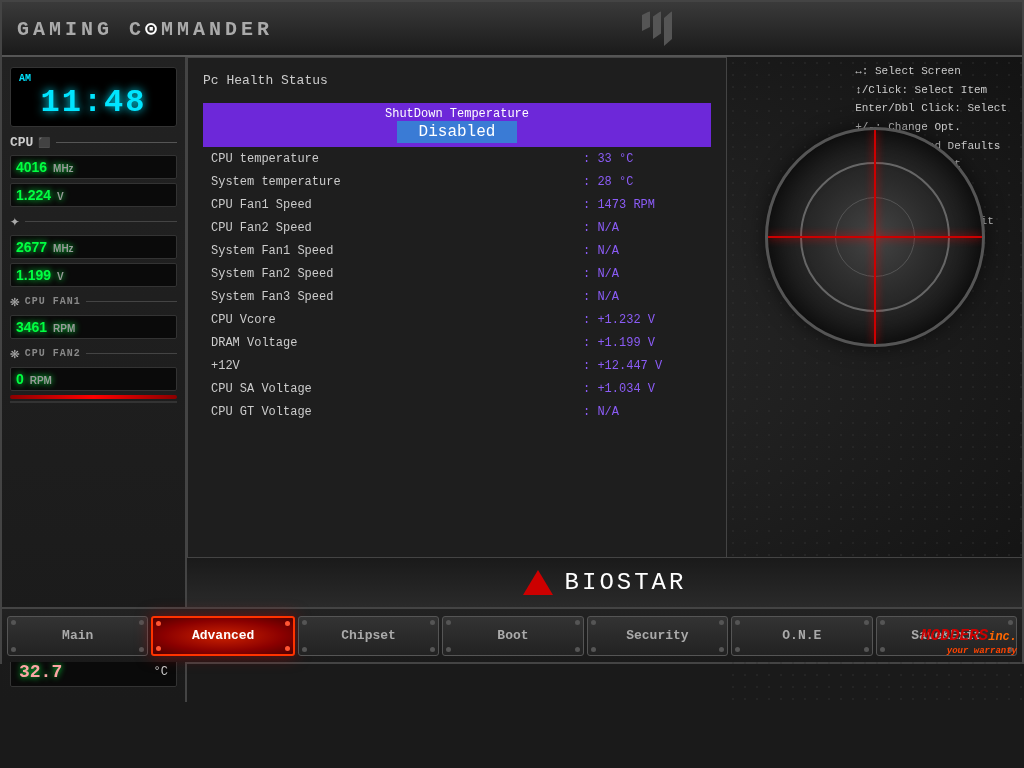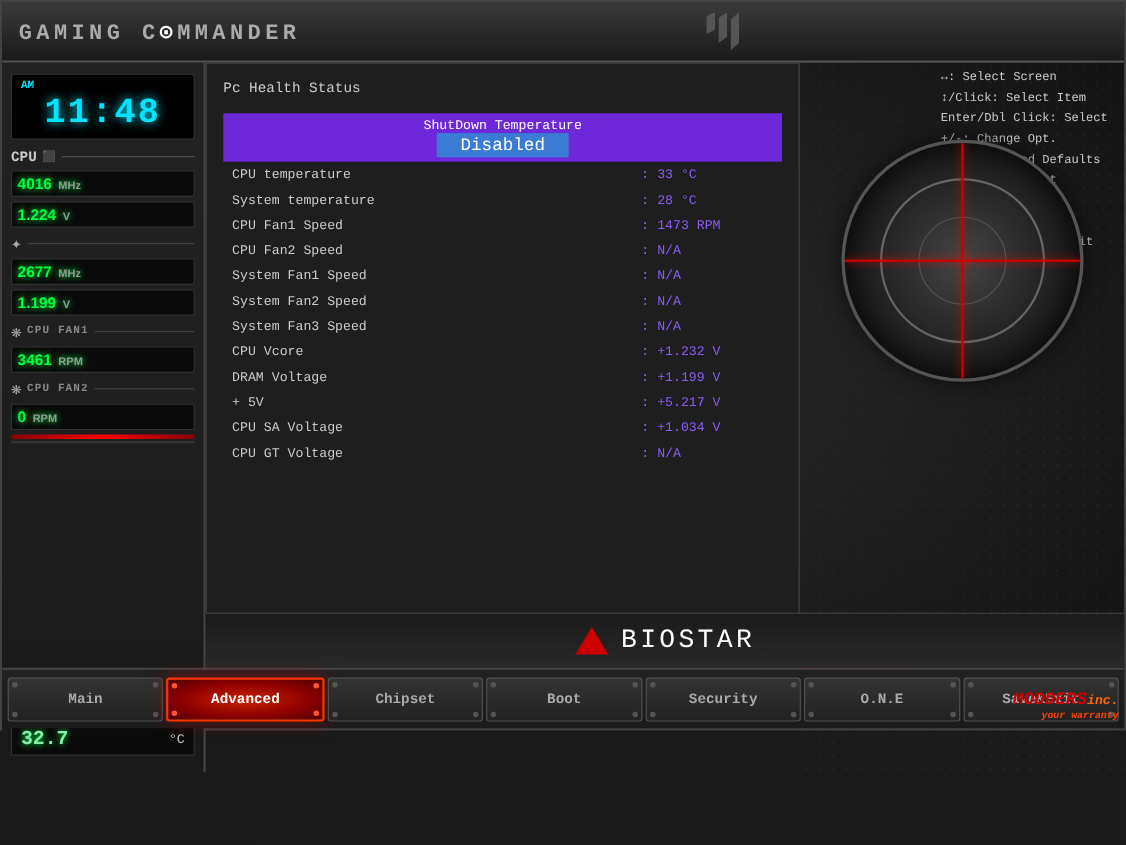--- a/index.html
+++ b/index.html
@@ -188,21 +188,21 @@
       background: #0a0a0a;
       border: 1px solid #333;
       border-radius: 2px;
       padding: 4px 8px;
       display: flex;
       align-items: center;
       justify-content: space-between;
     }
 
     .temp-value {
-      color: #86efac;
+      color: #fca5a5;
       font-size: 18px;
       font-weight: bold;
       text-shadow: 0 0 6px #00ff41;
     }
 
     .temp-unit {
       color: #ccc;
       font-size: 12px;
     }
 
@@ -647,22 +647,22 @@
         </div>
         <div class="health-row">
           <span class="row-label">CPU Vcore</span>
           <span class="row-value">: +1.232 V</span>
         </div>
         <div class="health-row">
           <span class="row-label">DRAM Voltage</span>
           <span class="row-value">: +1.199 V</span>
         </div>
         <div class="health-row">
-          <span class="row-label">+ 5V</span>
-          <span class="row-value">: +5.217 V</span>
+          <span class="row-label">+12V</span>
+          <span class="row-value">: +12.447 V</span>
         </div>
         <div class="health-row">
           <span class="row-label">CPU SA Voltage</span>
           <span class="row-value">: +1.034 V</span>
         </div>
         <div class="health-row">
           <span class="row-label">CPU GT Voltage</span>
           <span class="row-value">: N/A</span>
         </div>
       </div>

